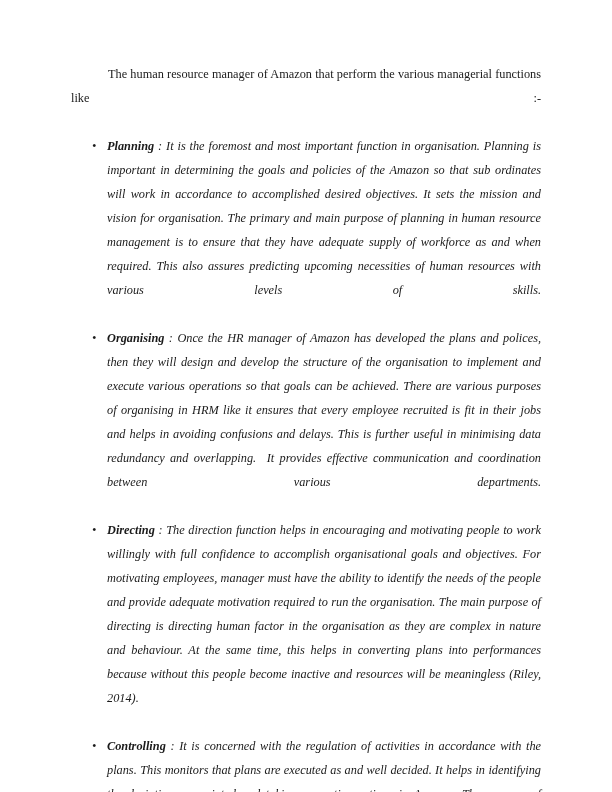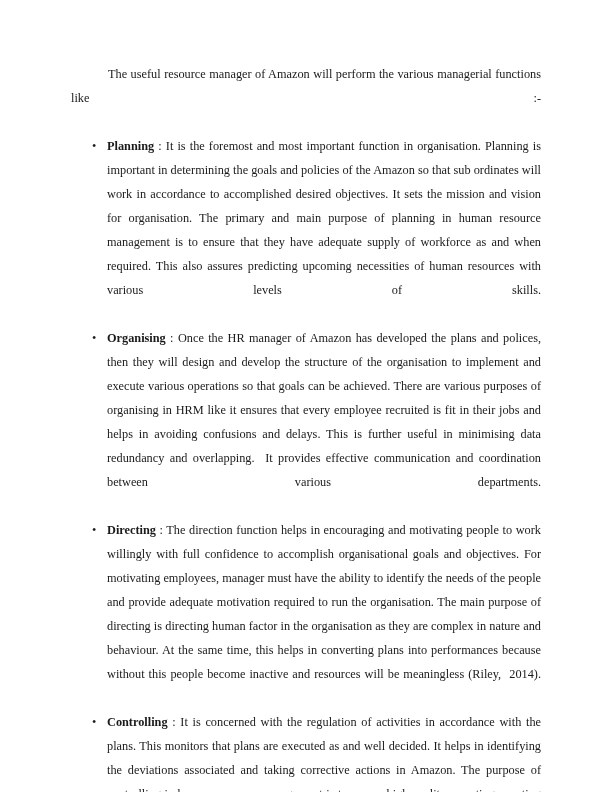--- a/index.html
+++ b/index.html
@@ -44,20 +44,21 @@
   }
   .bullet-item {
     position: relative;
     margin: 0;
     padding-left: 36px;
     font-size: 12.3px;
     line-height: 24px;
     text-align: justify;
     text-justify: inter-word;
     color: #1a1a1a;
+    font-style: italic;
   }
   .bullet-item::before {
     content: "\2022";
     position: absolute;
     left: 21px;
     top: 0;
     font-size: 12.3px;
     line-height: 24px;
     color: #1a1a1a;
   }
@@ -78,21 +79,21 @@
   
   .intro, .bullet-item, .section-heading { white-space: normal; }
   .ws { white-space: pre-wrap; }
 </style>
 </head>
 <body>
 
 <div class="page">
   <div class="content">
 
-    <p class="intro ws">The useful resource manager of Amazon will perform the various managerial functions like :-</p>
+    <p class="intro ws">The human resource manager of Amazon that perform the various managerial functions like :-</p>
 
     <ul class="bullets">
 
       <li class="bullet-item">
         <span class="term ws">Planning</span><span class="sep ws"> : </span><span class="body ws">It is the foremost and most important function in organisation. Planning is important in determining the goals and policies of the Amazon so that sub ordinates will work in accordance to accomplished desired objectives. It sets the mission and vision for organisation. The primary and main purpose of planning in human resource management is to ensure that they have adequate supply of workforce as and when required. This also assures predicting upcoming necessities of human resources with various levels of skills.</span>
       </li>
 
       <li class="bullet-item">
         <span class="term ws">Organising</span><span class="sep ws"> : </span><span class="body ws">Once the HR manager of Amazon has developed the plans and polices, then they will design and develop the structure of the organisation to implement and execute various operations so that goals can be achieved. There are various purposes of organising in HRM like it ensures that every employee recruited is fit in their jobs and helps in avoiding confusions and delays. This is further useful in minimising data redundancy and overlapping.  It provides effective communication and coordination between various departments.</span>
       </li>

